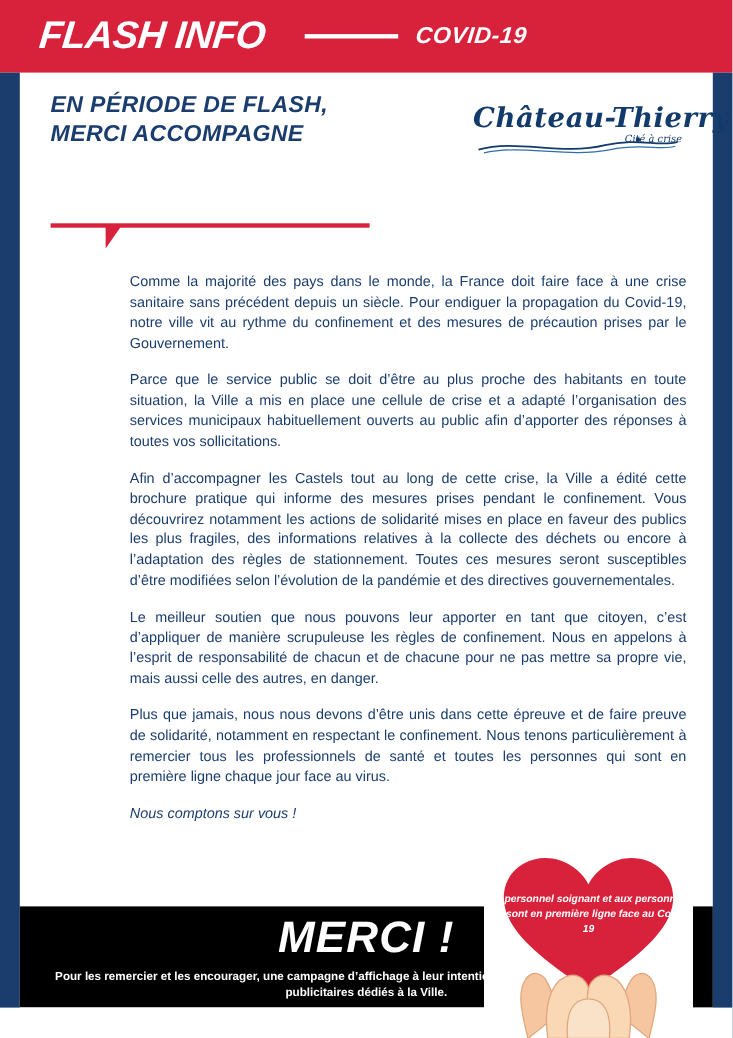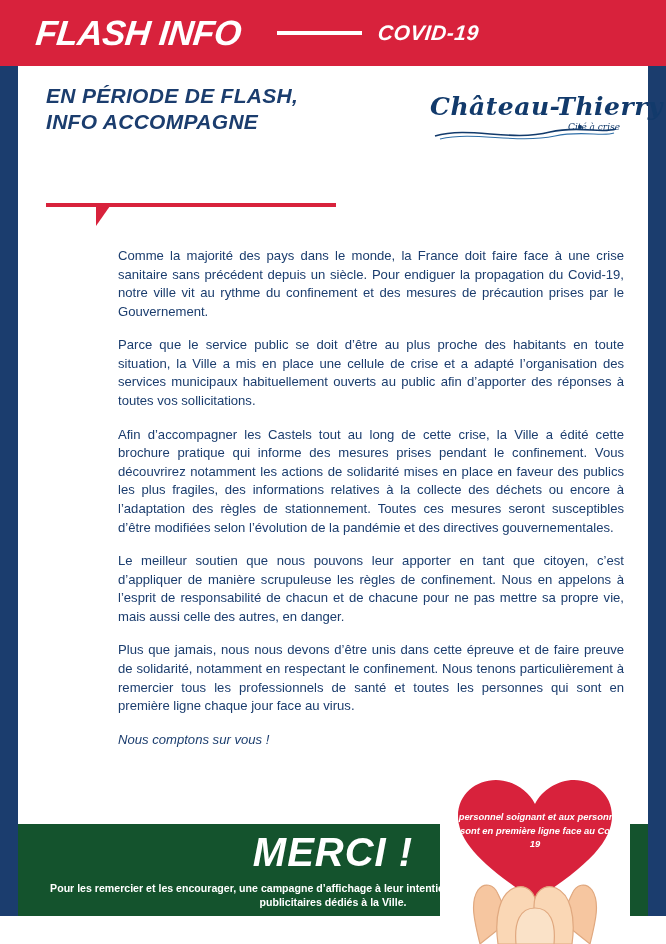--- a/index.html
+++ b/index.html
@@ -153,21 +153,21 @@
     text-align: justify;
     margin-bottom: 15px;
   }
   .body-text p:last-child { margin-bottom: 0; font-style: italic; }
 
   
   .merci-banner {
     position: absolute;
     left: 18px; top: 824px;
     width: 630px; height: 92px;
-    background: #14532d;
+    background: #000000;
   }
   .merci-title {
     color: #ffffff;
     font-size: 40px;
     font-weight: bold;
     font-style: italic;
     text-align: center;
     letter-spacing: 1px;
     margin-top: 6px;
   }
@@ -235,21 +235,21 @@
     <div class="flash-info">FLASH INFO</div>
     <div class="header-rule"></div>
     <div class="covid-label">COVID-19</div>
   </div>
 
   <div class="left-stripe"></div>
   <div class="right-stripe"></div>
 
   <div class="title-block">
     <div class="title-line1">EN PÉRIODE DE FLASH,</div>
-    <div class="title-line3">INFO ACCOMPAGNE</div>
+    <div class="title-line3">MERCI ACCOMPAGNE</div>
   </div>
   <div class="title-underline"></div>
   <div class="speech-tail"></div>
 
   <div class="logo">
     <div class="logo-name">Château-Thierry</div>
     <svg class="logo-swirl" viewBox="0 0 190 18">
       <path d="M5 12 C 40 2, 80 18, 120 8 C 150 1, 170 10, 186 5" fill="none" stroke="#123a6b" stroke-width="1.6"></path>
       <path d="M10 15 C 45 7, 85 20, 125 12 C 152 6, 172 13, 184 9" fill="none" stroke="#2f6fa8" stroke-width="1.1"></path>
       <circle cx="150" cy="3" r="2" fill="#123a6b"></circle>

